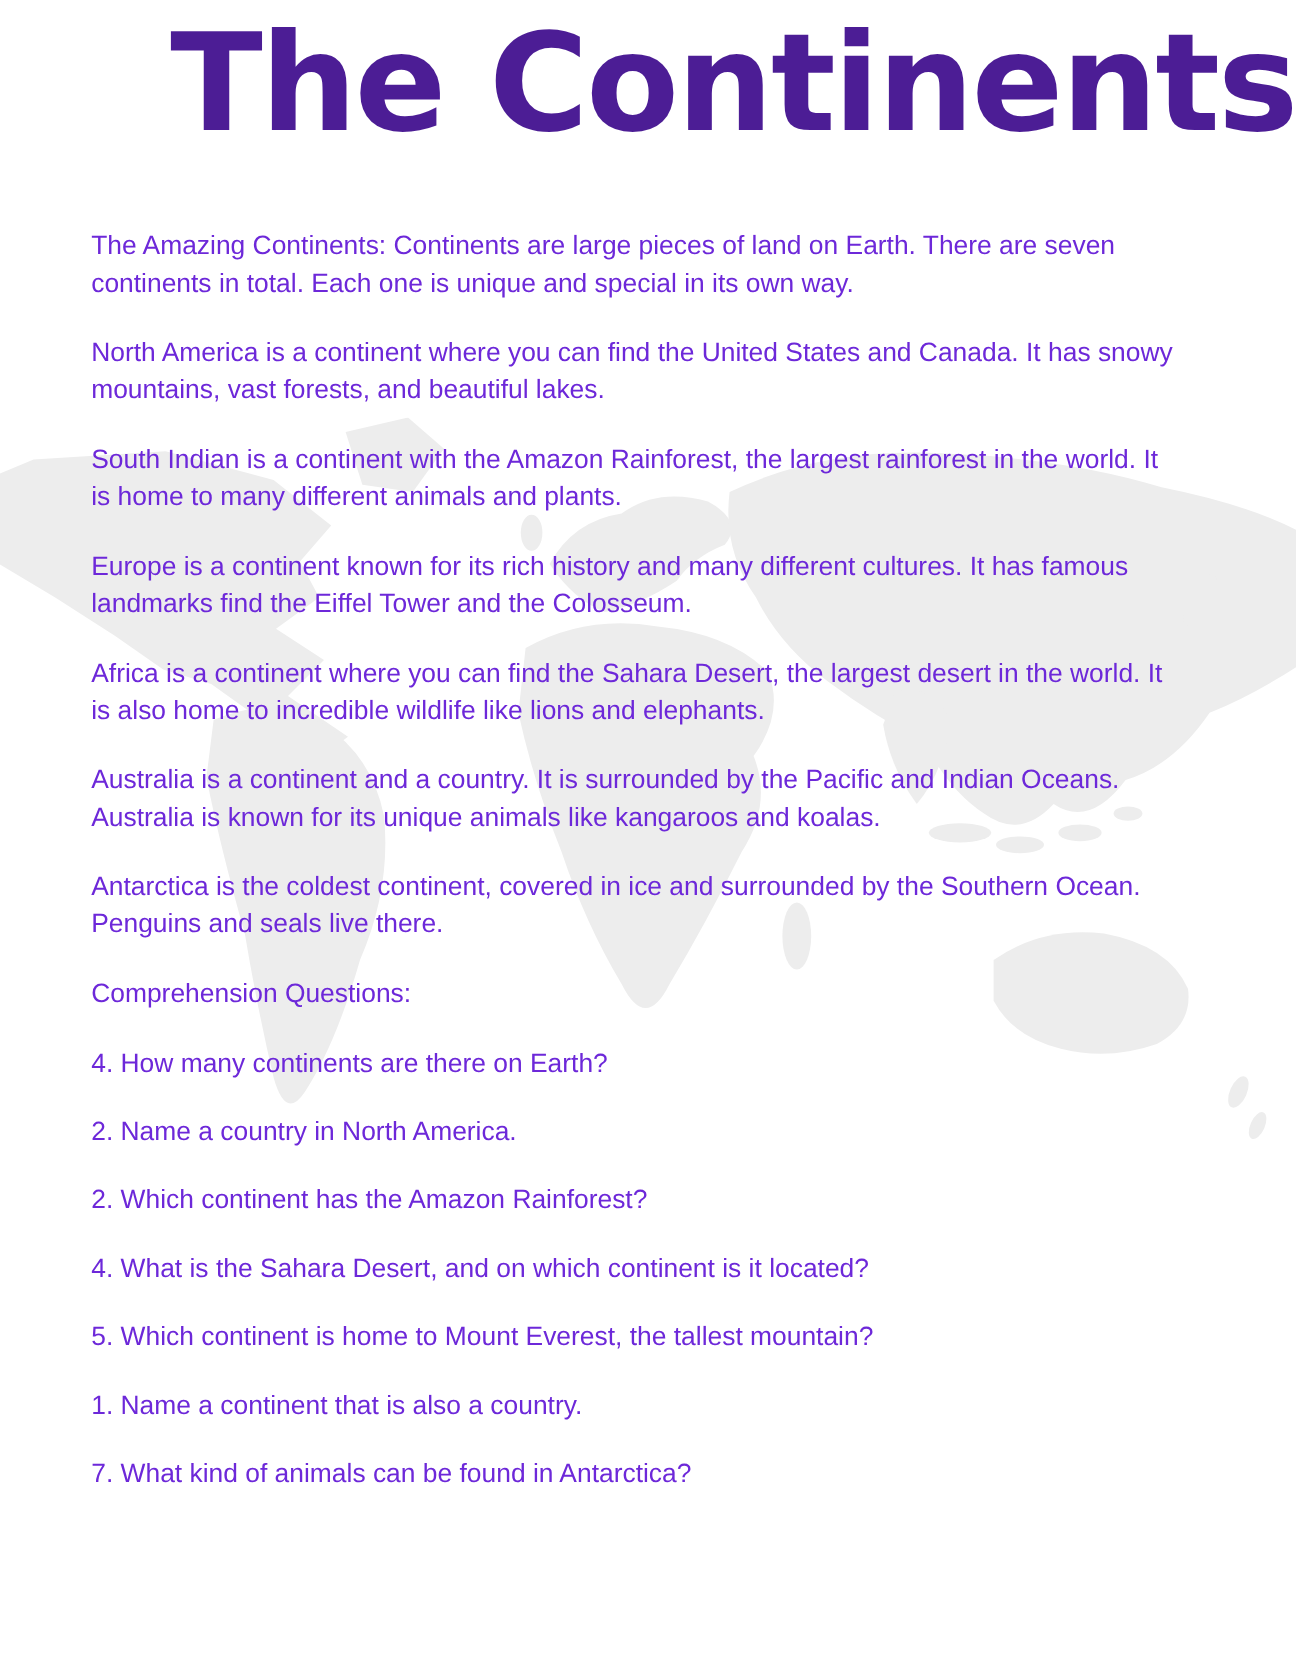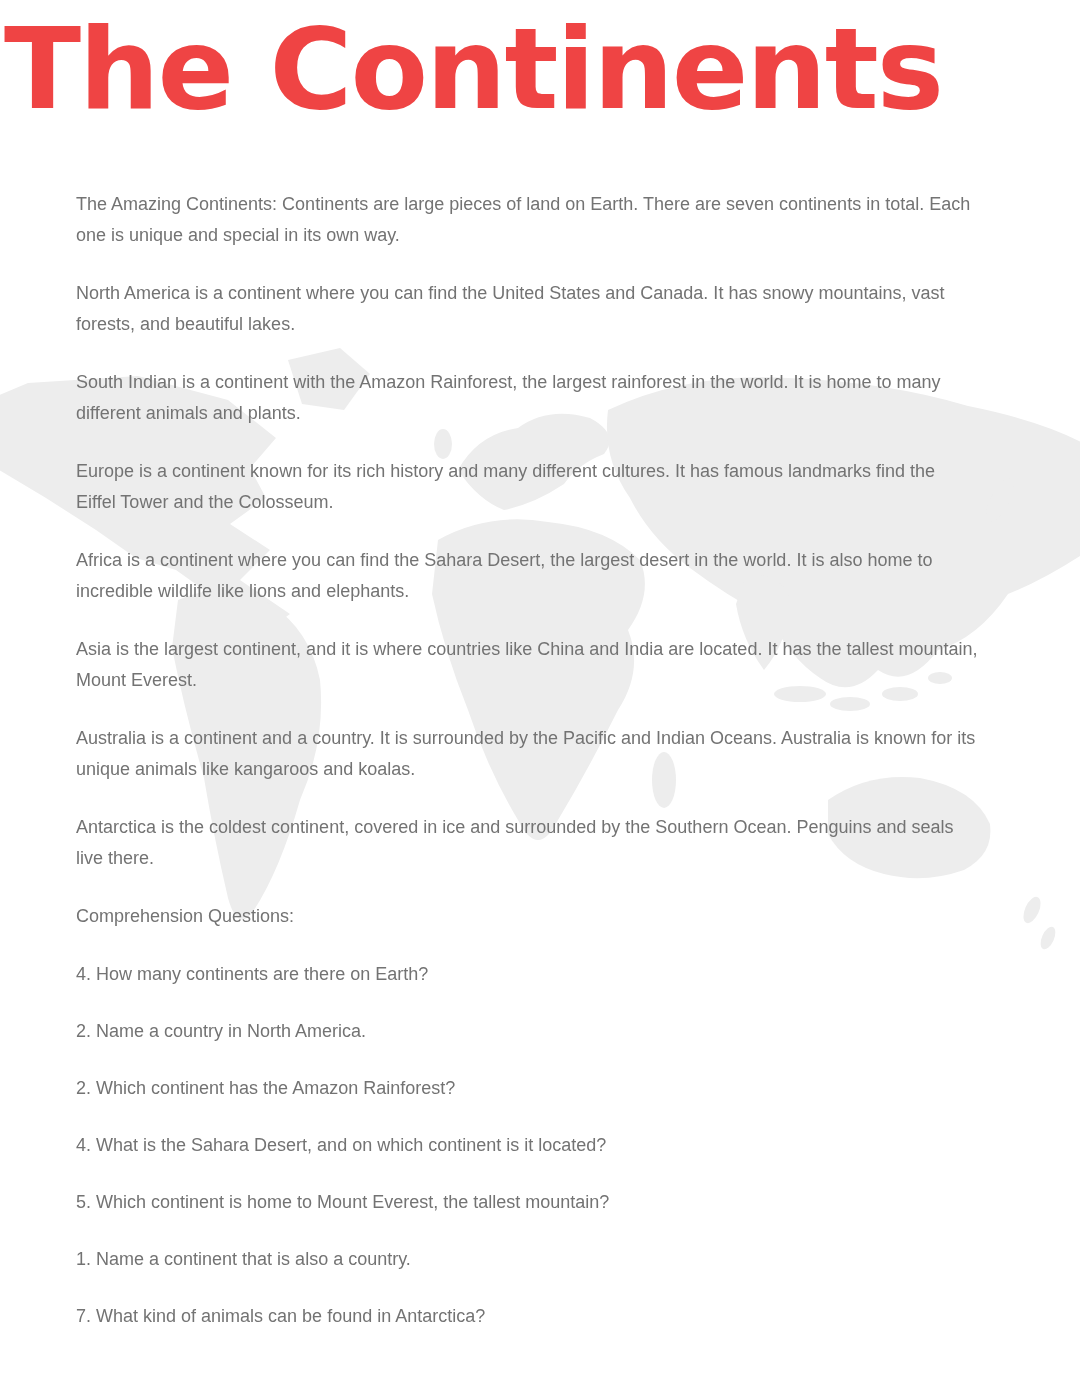--- a/index.html
+++ b/index.html
@@ -15,31 +15,32 @@
     width:1104px; height:604px;
     z-index:0; pointer-events:none;
   }
   .page { position:relative; z-index:1; }
   .title {
     font-family:"DejaVu Sans", sans-serif;
     font-weight:800;
     font-size:113px;
     letter-spacing:-2px;
     line-height:1.12;
-    color:#ef4444;
+    color:#4c1d95;
     white-space:nowrap;
     padding:6px 0 0 4px;
+    text-align:right;
   }
   .content { padding:56px 0 0 76px; }
   .content p {
     width:902px;
-    font-size:18px;
+    font-size:22px;
     line-height:31px;
     margin-bottom:27px;
-    color:#737373;
+    color:#6d28d9;
   }
   .content p.question { margin-bottom:26px; }
   .content p.q-heading { }
 </style>
 </head>
 <body>
 
 <div class="watermark">
   <svg width="1104" height="604" viewBox="0 0 1104 604" xmlns="http://www.w3.org/2000/svg">
     <g fill="#ededed">
@@ -80,21 +81,20 @@
 <div class="page">
 
   <h1 class="title">The Continents</h1>
 
   <div class="content">
     <p>The Amazing Continents: Continents are large pieces of land on Earth. There are seven continents in total. Each one is unique and special in its own way.</p>
     <p>North America is a continent where you can find the United States and Canada. It has snowy mountains, vast forests, and beautiful lakes.</p>
     <p>South Indian is a continent with the Amazon Rainforest, the largest rainforest in the world. It is home to many different animals and plants.</p>
     <p>Europe is a continent known for its rich history and many different cultures. It has famous landmarks find the Eiffel Tower and the Colosseum.</p>
     <p>Africa is a continent where you can find the Sahara Desert, the largest desert in the world. It is also home to incredible wildlife like lions and elephants.</p>
-    <p>Asia is the largest continent, and it is where countries like China and India are located. It has the tallest mountain, Mount Everest.</p>
     <p>Australia is a continent and a country. It is surrounded by the Pacific and Indian Oceans. Australia is known for its unique animals like kangaroos and koalas.</p>
     <p>Antarctica is the coldest continent, covered in ice and surrounded by the Southern Ocean. Penguins and seals live there.</p>
 
     <p class="q-heading">Comprehension Questions:</p>
 
     <p class="question">4. How many continents are there on Earth?</p>
     <p class="question">2. Name a country in North America.</p>
     <p class="question">2. Which continent has the Amazon Rainforest?</p>
     <p class="question">4. What is the Sahara Desert, and on which continent is it located?</p>
     <p class="question">5. Which continent is home to Mount Everest, the tallest mountain?</p>

